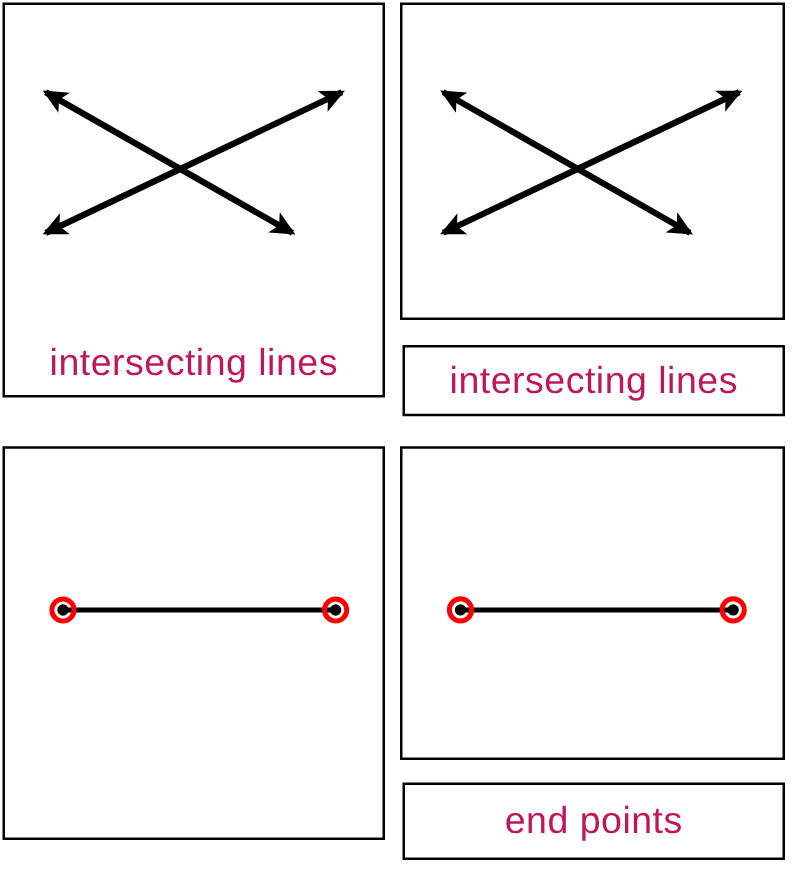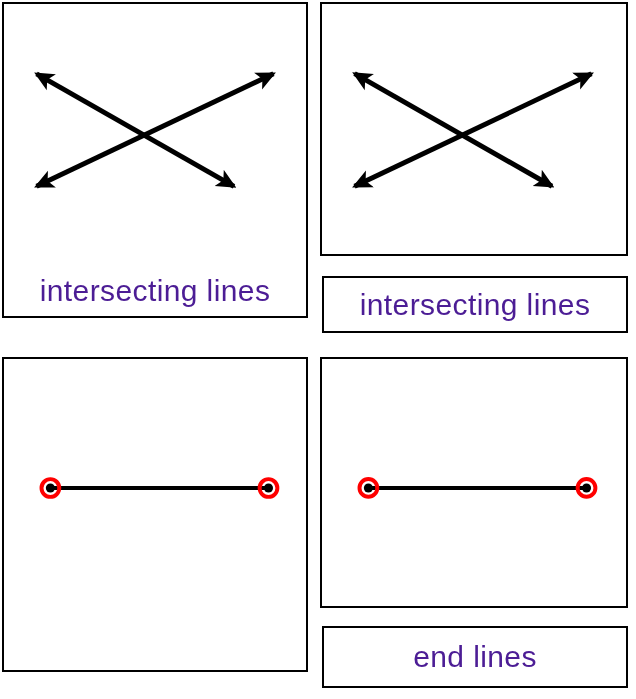--- a/index.html
+++ b/index.html
@@ -47,21 +47,21 @@
     left: 0;
     top: 0;
     width: 100%;
   }
 
   .card-label {
     position: absolute;
     left: 0;
     width: 100%;
     text-align: center;
-    color: #4c1d95;
+    color: #be185d;
     font-size: 30px;
     font-weight: 400;
     letter-spacing: 0.4px;
     line-height: 1;
     white-space: nowrap;
   }
 
   .label-box .card-label {
     position: static;
     font-size: 30px;
@@ -142,16 +142,16 @@
         <circle cx="47" cy="129" r="4.6" fill="#000000"></circle>
       </g>
       <g>
         <circle cx="268" cy="129" r="9" fill="none" stroke="#ff0000" stroke-width="4"></circle>
         <circle cx="268" cy="129" r="4.6" fill="#000000"></circle>
       </g>
     </svg>
   </div>
 
   <div class="label-box" id="labelbox-br">
-    <div class="card-label">end lines</div>
+    <div class="card-label">end points</div>
   </div>
 
 </div>
 
 </body></html>

